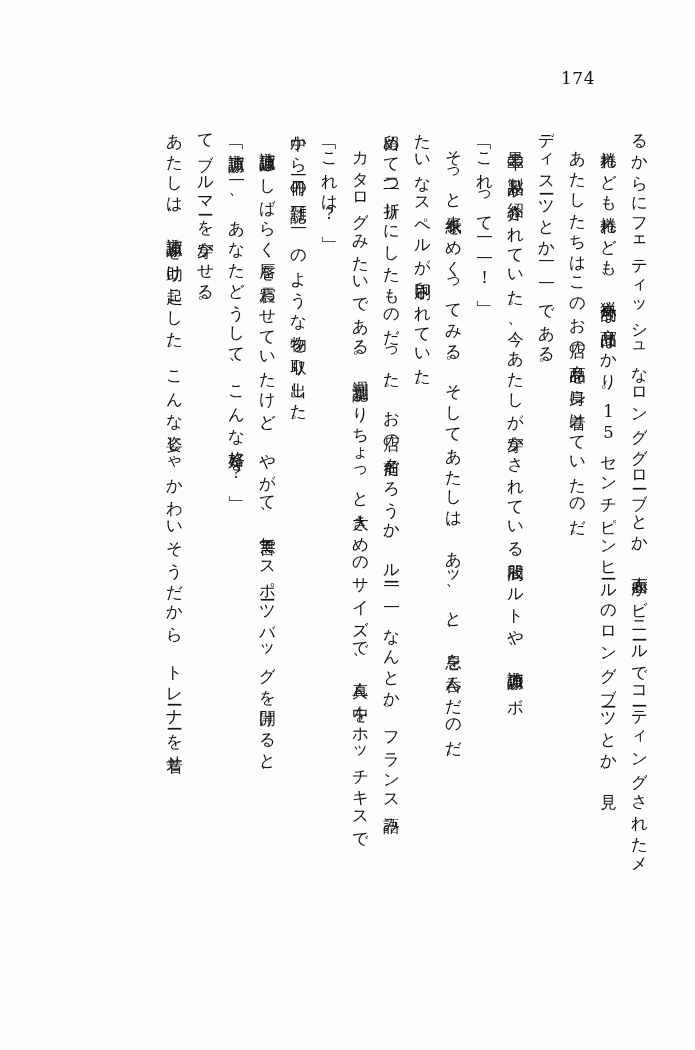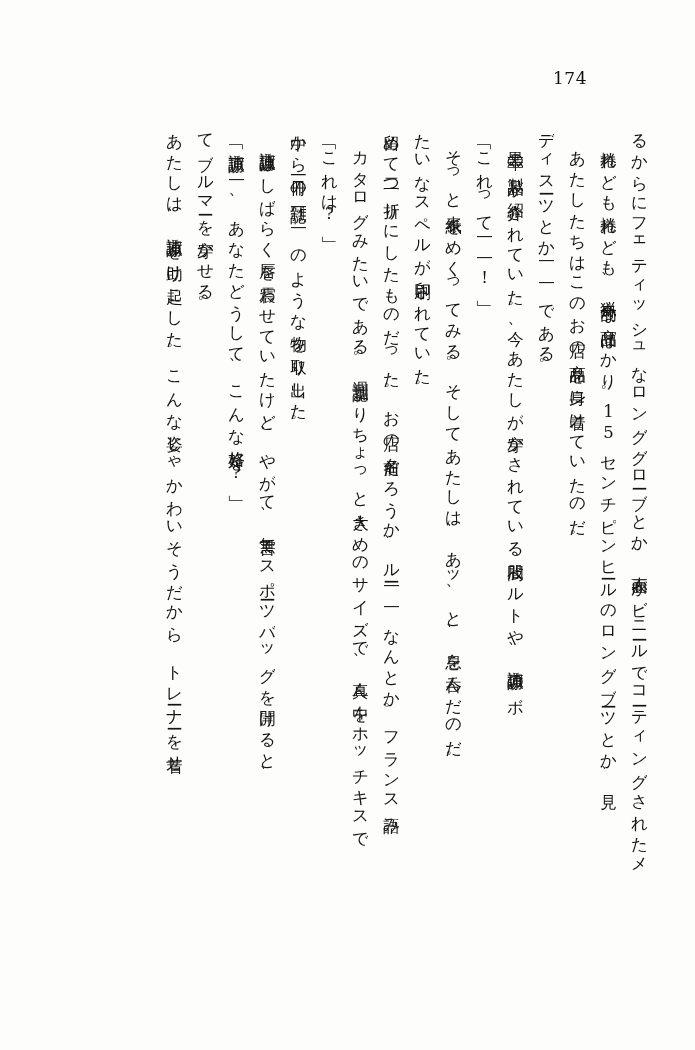--- a/index.html
+++ b/index.html
@@ -17,21 +17,21 @@
   #page {
     position: relative;
     width: 695px;
     height: 1050px;
     background: #fdfdfc;
   }
   
   #page-number {
     position: absolute;
     top: 68px;
-    right: 108px;
+    right: 100px;
     font-size: 17px;
     font-family: "DejaVu Serif", "Liberation Serif", serif;
     letter-spacing: 0.5px;
     color: #111;
   }
   
   #body-text {
     position: absolute;
     top: 122px;
     right: 48px;

